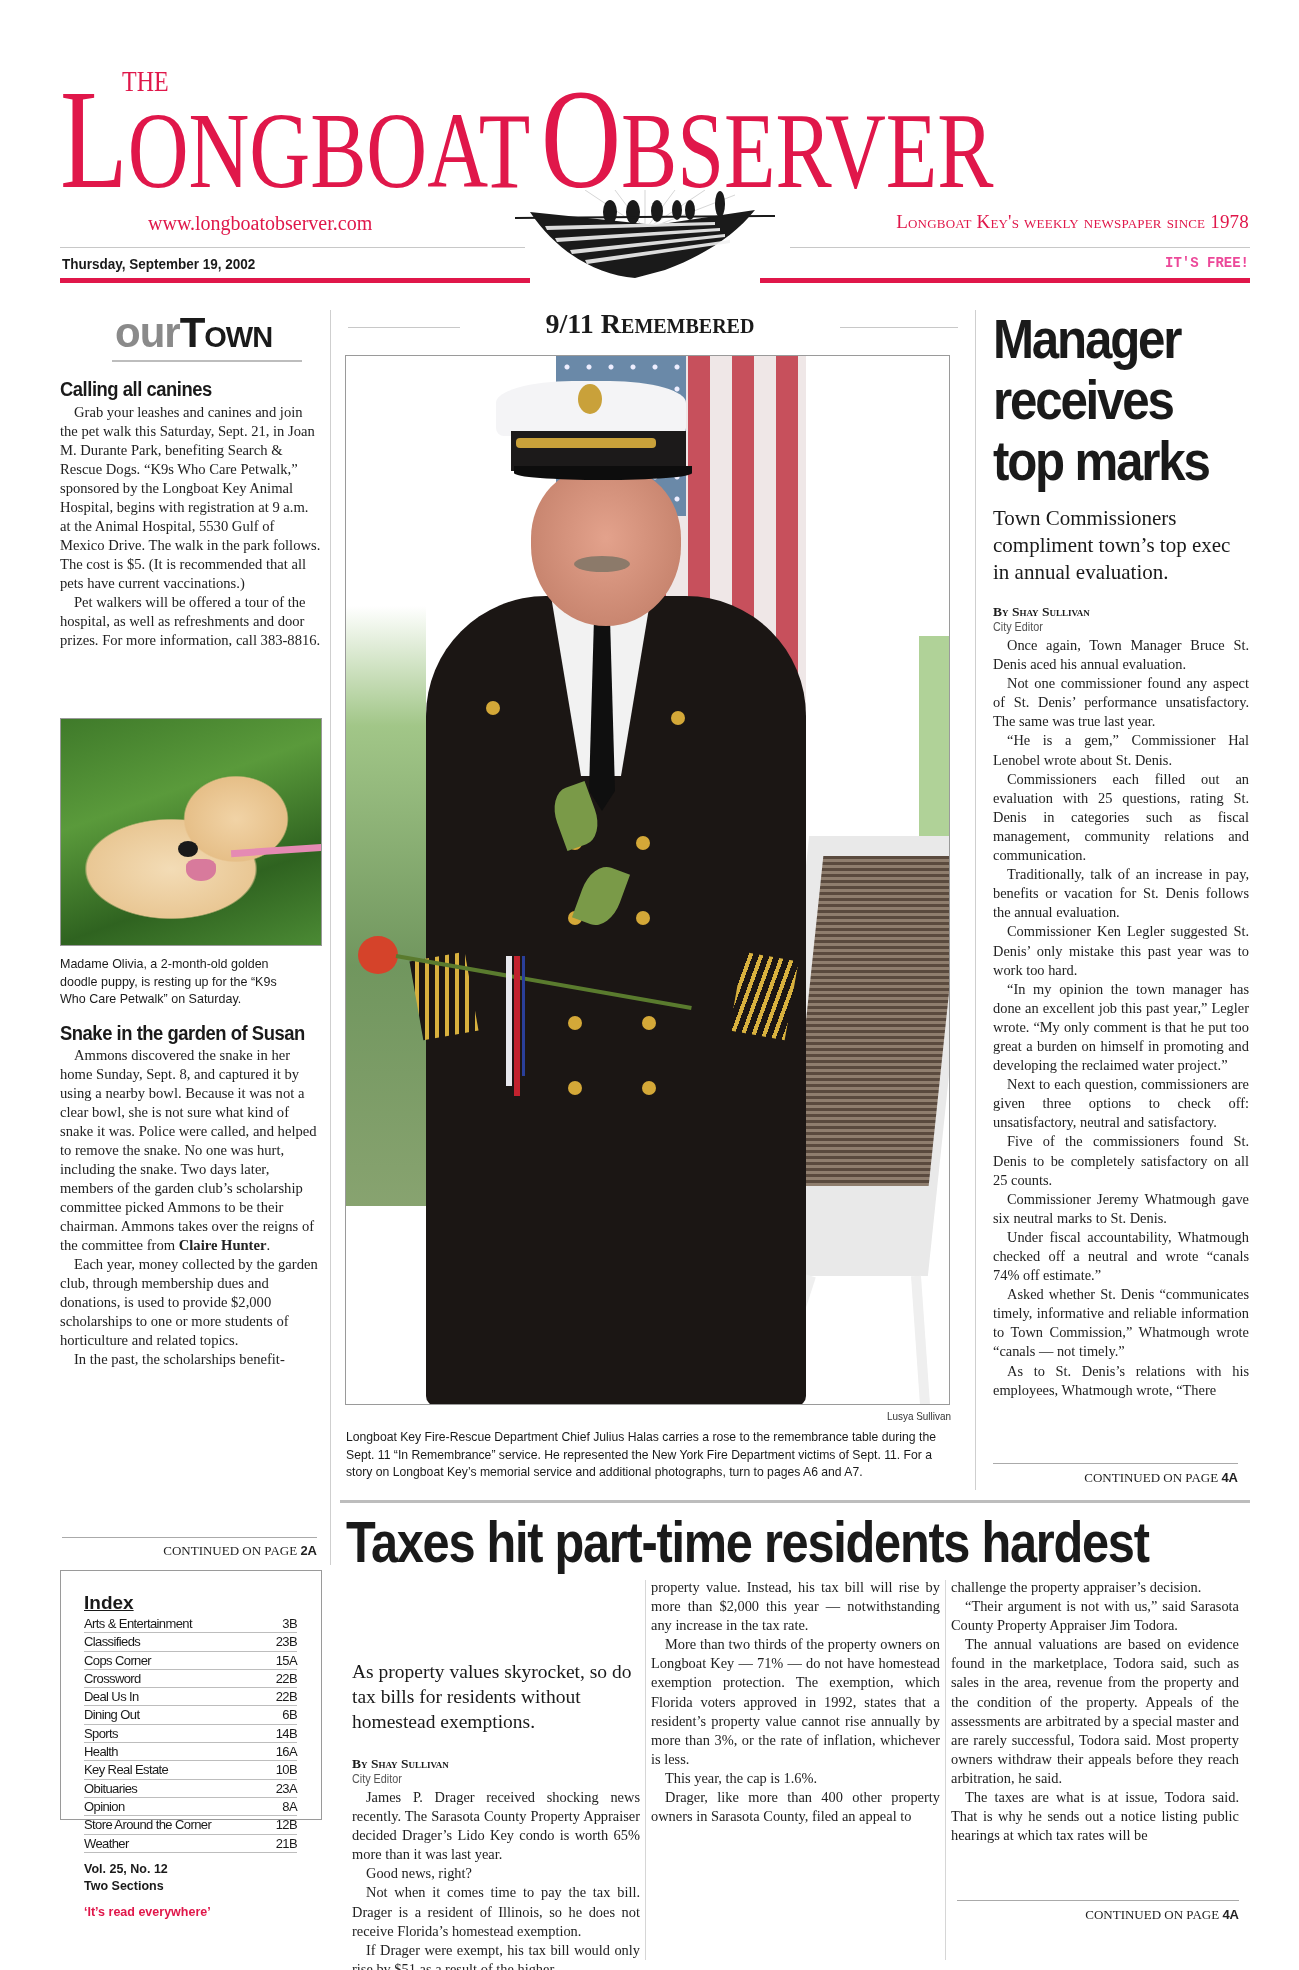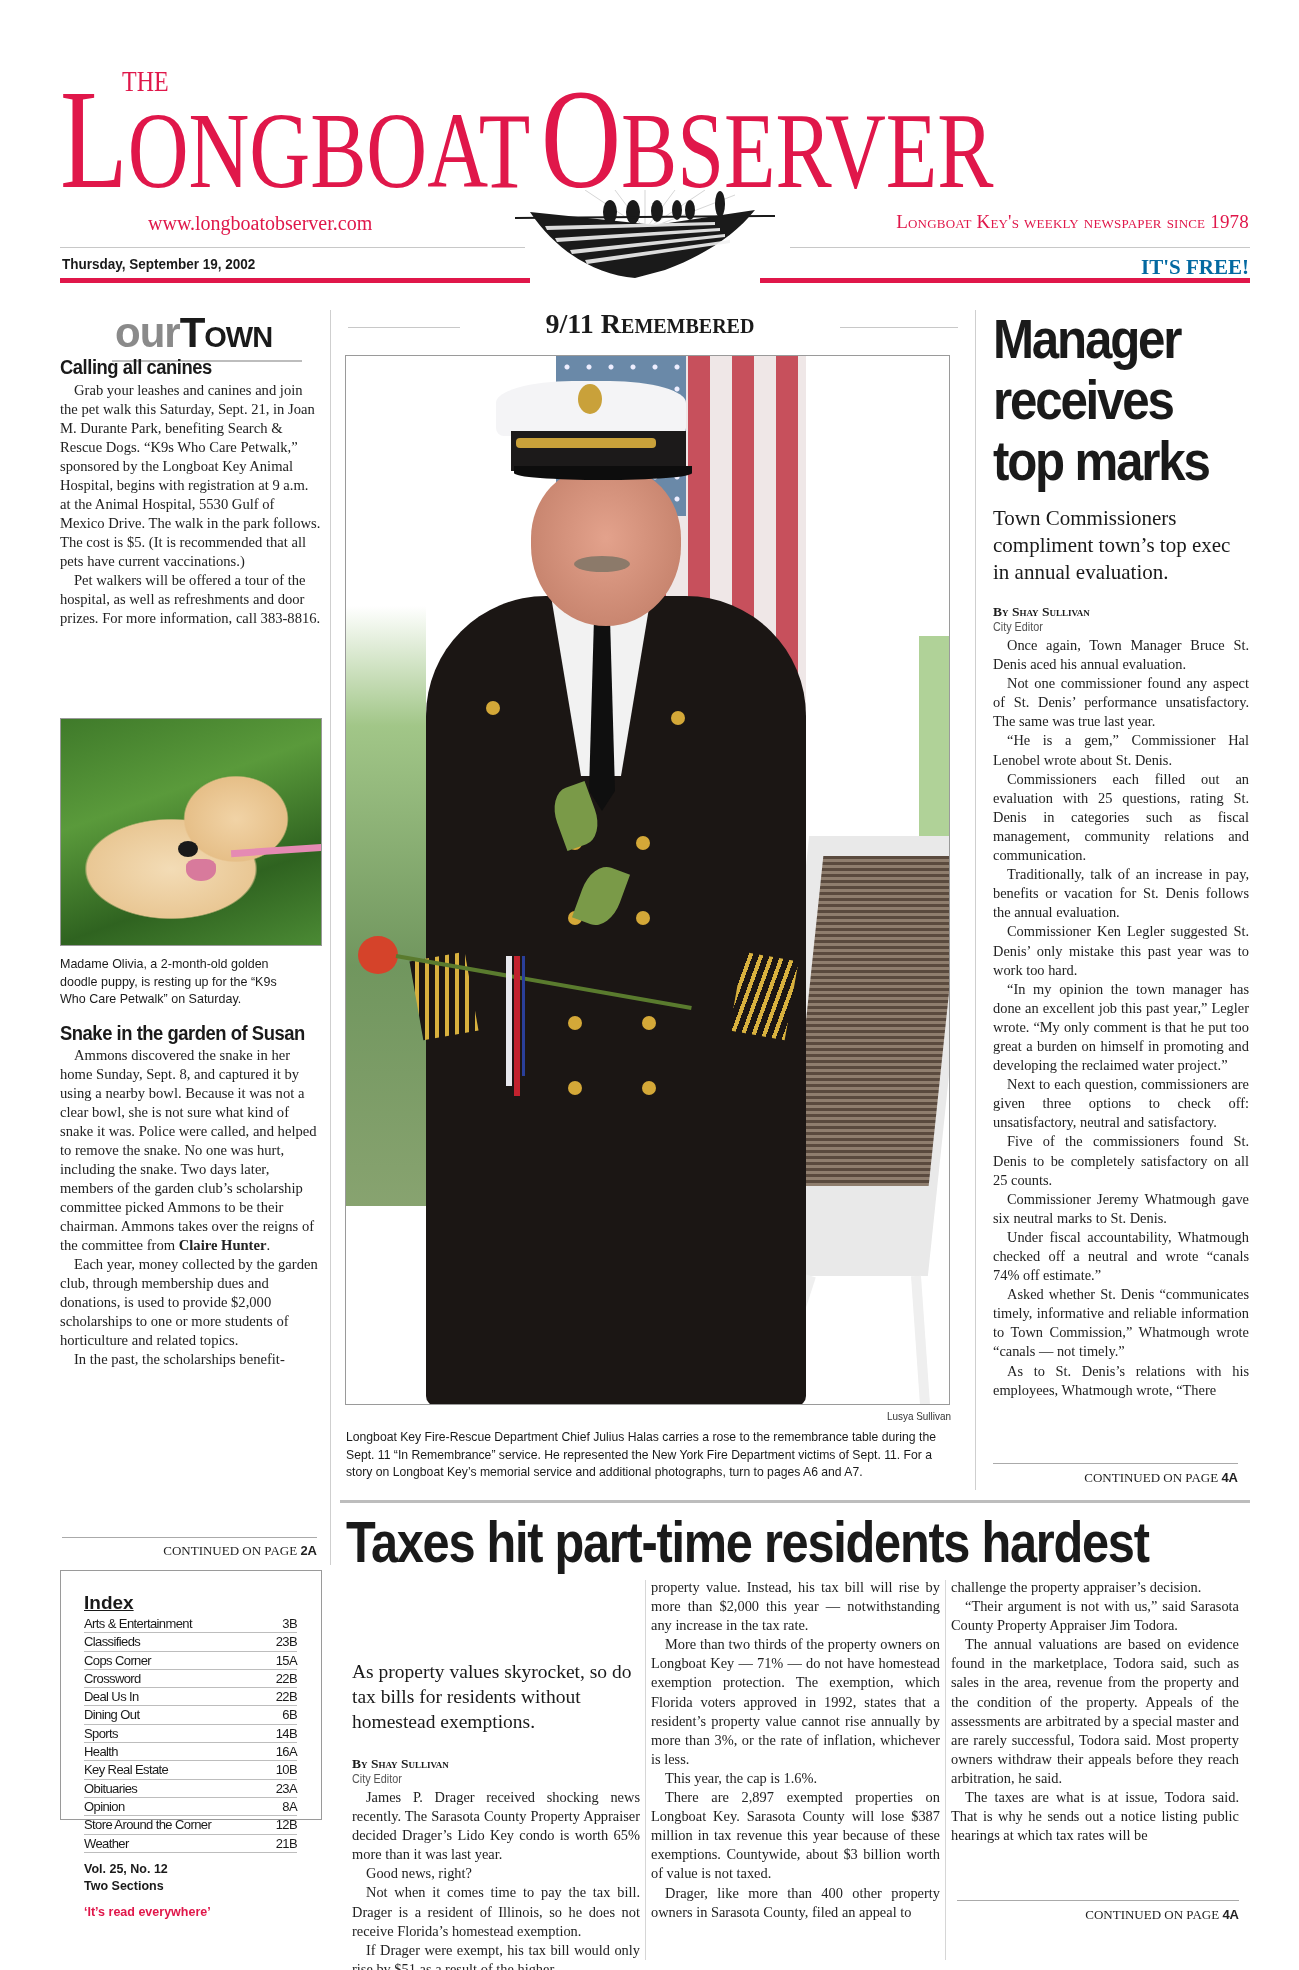--- a/index.html
+++ b/index.html
@@ -8,21 +8,21 @@
 
   
   .masthead { position: absolute; left: 60px; top: 60px; width: 1190px; height: 170px; }
   .mh-url { position: absolute; left: 90px; top: 155px; font-size: 20px; color: #e0174a; font-family: "Liberation Serif", serif; }
   .mh-tag { position: absolute; right: 10px; top: 153px; font-size: 19px; color: #e0174a; font-variant: small-caps; font-family: "Liberation Serif", serif; letter-spacing: 0.2px; }
   .boat { position: absolute; left: 515px; top: 190px; width: 260px; height: 95px; }
 
   .hr-thin { position: absolute; height: 1px; background: #c8c8c8; }
   .hr-red { position: absolute; height: 5px; background: #e0174a; }
   .dateline { position: absolute; left: 62px; top: 255px; font-family: "Liberation Sans", sans-serif; font-weight: bold; font-size: 15px; transform: scaleX(0.9); transform-origin: left; color: #1a1a1a; }
-  .free { position: absolute; right: 50px; top: 255px; font-family: Liberation Serif, serif; font-weight: bold; font-size: 21px; color: #0369a1; }
+  .free { position: absolute; right: 50px; top: 255px; font-family: Liberation Mono, monospace; font-weight: bold; font-size: 14px; color: #ec4899; }
   .col-rule-v { position: absolute; width: 1px; background: #cfcfcf; }
   .ourtown { position: absolute; left: 115px; top: 312px; font-family: "Liberation Sans", sans-serif; font-weight: bold; font-size: 42px; letter-spacing: -1px; line-height: 1; }
   .ourtown .our { color: #8a8a8a; }
   .ourtown .town { color: #1a1a1a; font-variant: small-caps; }
   .kicker-rule { position: absolute; left: 112px; top: 360px; width: 190px; height: 2px; background: #bdbdbd; }
 
   .hed-s { font-family: "Liberation Sans", sans-serif; font-weight: bold; font-size: 20px; letter-spacing: -0.5px; line-height: 1.1; transform: scaleX(0.92); transform-origin: left; white-space: nowrap; }
   .body-text { font-family: "Liberation Serif", serif; font-size: 14.6px; line-height: 19px; color: #222; }
   .body-text p { text-indent: 14px; }
   .justify p { text-align: justify; }
@@ -141,21 +141,21 @@
   <div class="hr-red" style="left:60px;top:278px;width:470px;"></div>
   <div class="hr-red" style="left:760px;top:278px;width:490px;"></div>
 </header>
 
 <section>
   <div class="ourtown">
     <span class="our">our</span><span class="town">Town</span>
   </div>
   <div class="kicker-rule"></div>
 
-  <article style="position:absolute;left:60px;top:356px;width:262px;">
+  <article style="position:absolute;left:60px;top:378px;width:262px;">
     <h3 class="hed-s">Calling all canines</h3>
     <div class="body-text" style="margin-top:3px;">
       <p>Grab your leashes and canines and join the pet walk this Saturday, Sept. 21, in Joan M. Durante Park, benefiting Search &amp; Rescue Dogs. “K9s Who Care Petwalk,” sponsored by the Longboat Key Animal Hospital, begins with registration at 9 a.m. at the Animal Hospital, 5530 Gulf of Mexico Drive. The walk in the park follows. The cost is $5. (It is recommended that all pets have current vaccinations.)</p>
       <p>Pet walkers will be offered a tour of the hospital, as well as refreshments and door prizes. For more information, call 383-8816.</p>
     </div>
   </article>
 
   <figure class="photo-dog">
     <div class="dog-nose"></div>
     <div class="dog-tongue"></div>
@@ -339,21 +339,20 @@
       <p>If Drager were exempt, his tax bill would only rise by $51 as a result of the higher</p>
     </div>
   </div>
 
   <div class="col-gutter" style="left:645px;top:1580px;height:380px;"></div>
 
   <div class="taxes-col2 body-text justify" style="font-size:14.4px;line-height:19.1px;">
     <p style="text-indent:0;">property value. Instead, his tax bill will rise by more than $2,000 this year — notwithstanding any increase in the tax rate.</p>
     <p>More than two thirds of the property owners on Longboat Key — 71% — do not have homestead exemption protection. The exemption, which Florida voters approved in 1992, states that a resident’s property value cannot rise annually by more than 3%, or the rate of inflation, whichever is less.</p>
     <p>This year, the cap is 1.6%.</p>
-    <p>There are 2,897 exempted properties on Longboat Key. Sarasota County will lose $387 million in tax revenue this year because of these exemptions. Countywide, about $3 billion worth of value is not taxed.</p>
     <p>Drager, like more than 400 other property owners in Sarasota County, filed an appeal to</p>
   </div>
 
   <div class="col-gutter" style="left:945px;top:1580px;height:380px;"></div>
 
   <div class="taxes-col3 body-text justify" style="font-size:14.4px;line-height:19.1px;">
     <p style="text-indent:0;">challenge the property appraiser’s decision.</p>
     <p>“Their argument is not with us,” said Sarasota County Property Appraiser Jim Todora.</p>
     <p>The annual valuations are based on evidence found in the marketplace, Todora said, such as sales in the area, revenue from the property and the condition of the property. Appeals of the assessments are arbitrated by a special master and are rarely successful, Todora said. Most property owners withdraw their appeals before they reach arbitration, he said.</p>
     <p>The taxes are what is at issue, Todora said. That is why he sends out a notice listing public hearings at which tax rates will be</p>

